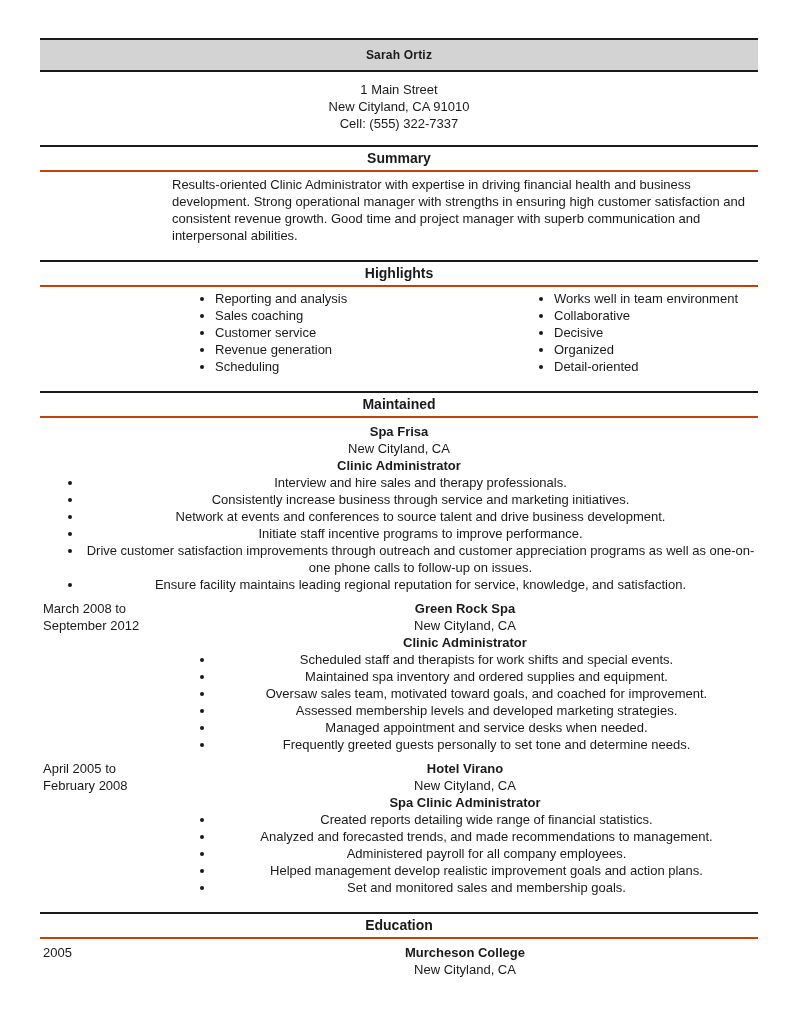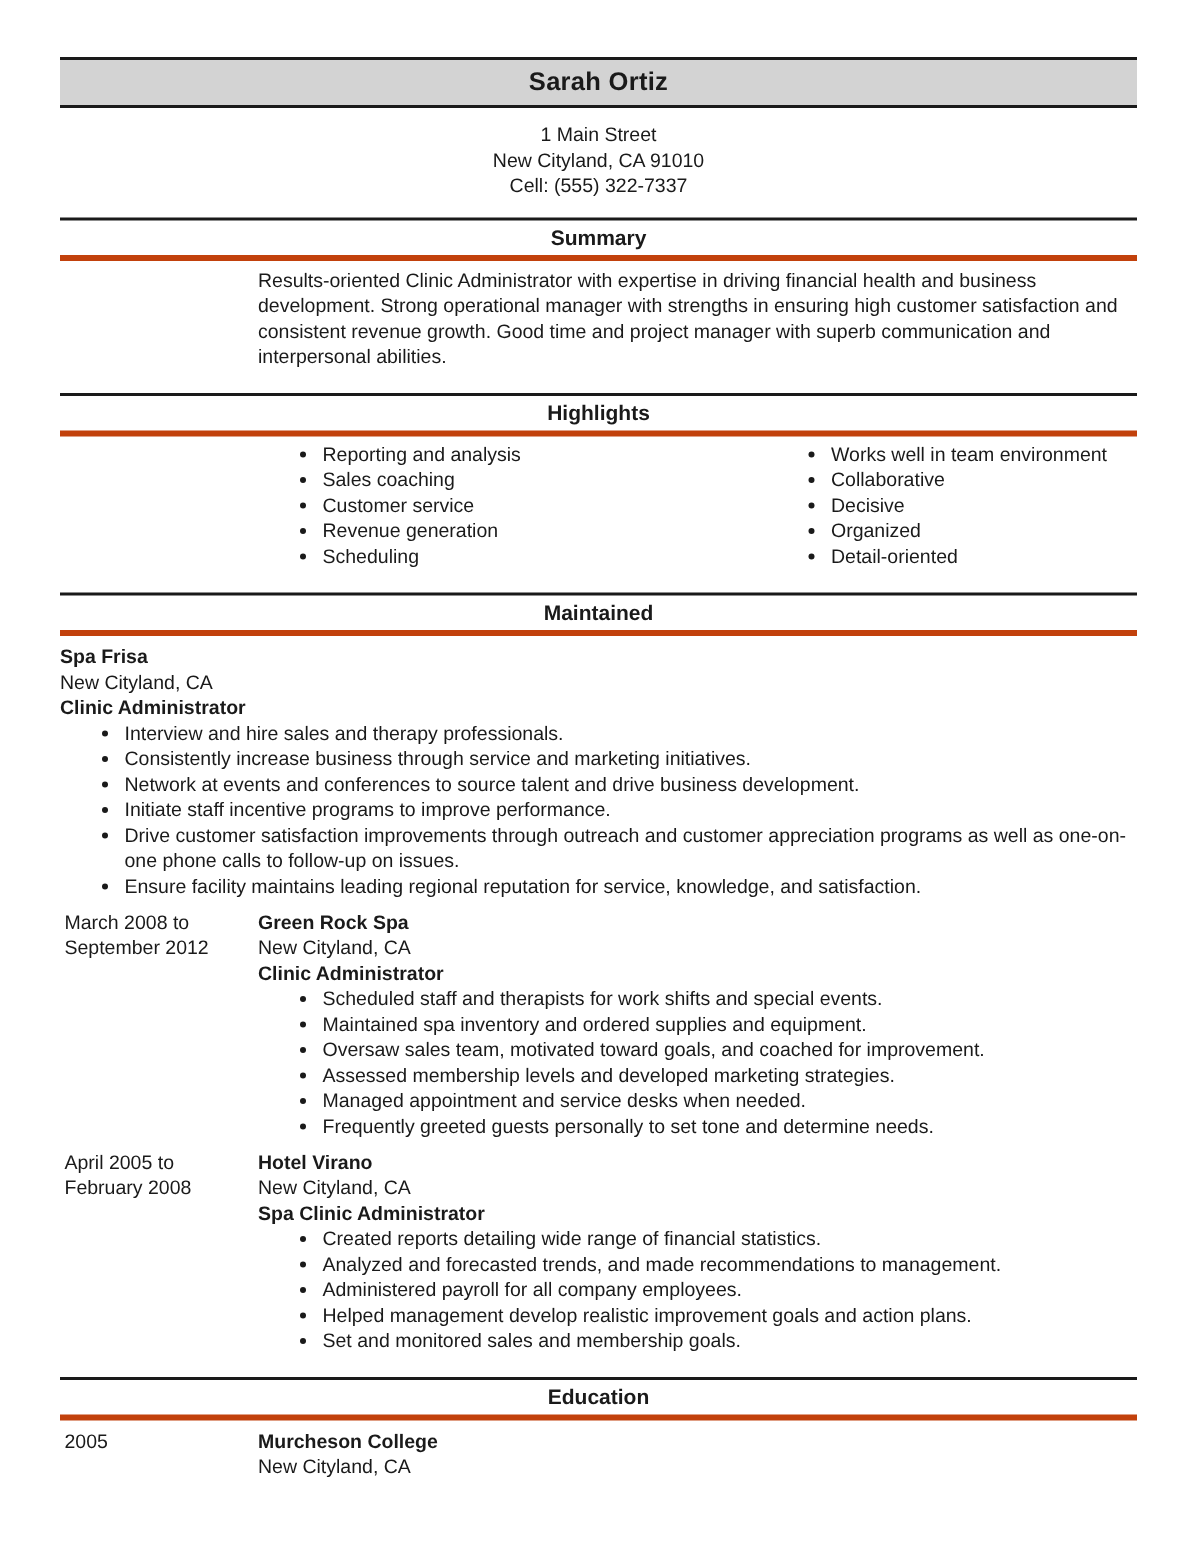--- a/index.html
+++ b/index.html
@@ -20,39 +20,39 @@
   .page {
     margin: 38px 42px 0 40px; 
   }
   
   .name-bar {
     background: #d3d3d3;
     border-top: 2px solid #1a1a1a;
     border-bottom: 2px solid #1a1a1a;
     text-align: center;
     font-weight: bold;
-    font-size: 17px;
+    font-size: 12px;
     line-height: 18px;
     padding: 6px 0;
     letter-spacing: 0.2px;
   }
   
   .contact {
     margin-top: 9px;
     text-align: center;
   }
   .contact ul {
     list-style: none;
     margin: 0;
     padding: 0;
   }
   
   .section-heading {
     border-top: 2px solid #1a1a1a;
-    border-bottom: 4px solid #c2410c;
+    border-bottom: 2px solid #c2410c;
     text-align: center;
     font-weight: bold;
     font-size: 14px;
     line-height: 17px;
     padding: 3px 0;
     margin-top: 16px;
   }
   .section-heading.first {
     margin-top: 13px;
   }
@@ -93,20 +93,21 @@
   }
   .job-dates, .edu-year {
     width: 132px;
     flex: none;
     box-sizing: border-box;
     padding: 0 12px 0 3px;
   }
   .job-main, .edu-main {
     flex: 1;
     min-width: 0;
+    text-align: center;
   }
   .bold-line {
     font-weight: bold;
   }
   .job-bullets {
     margin-top: 1px;
   }
   
   .edu-entries {
     margin-top: 5px;

